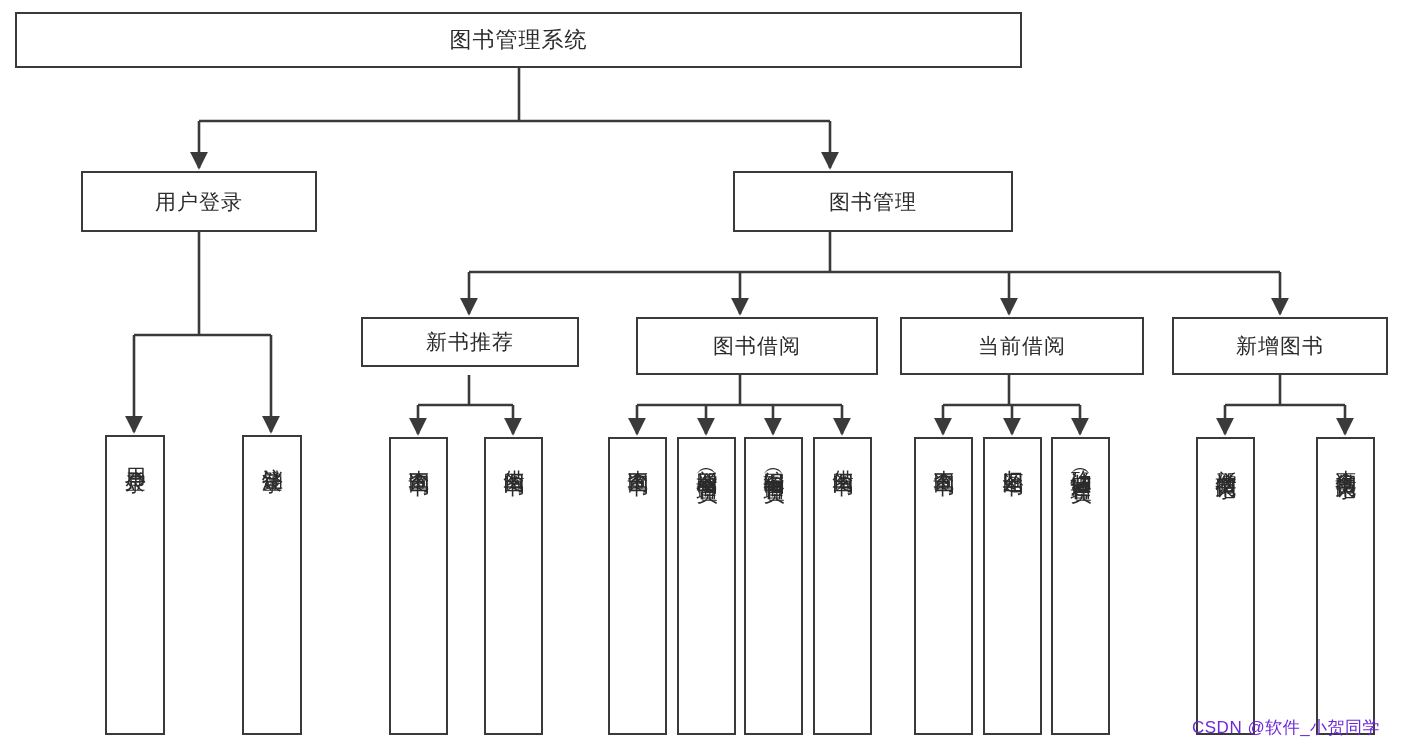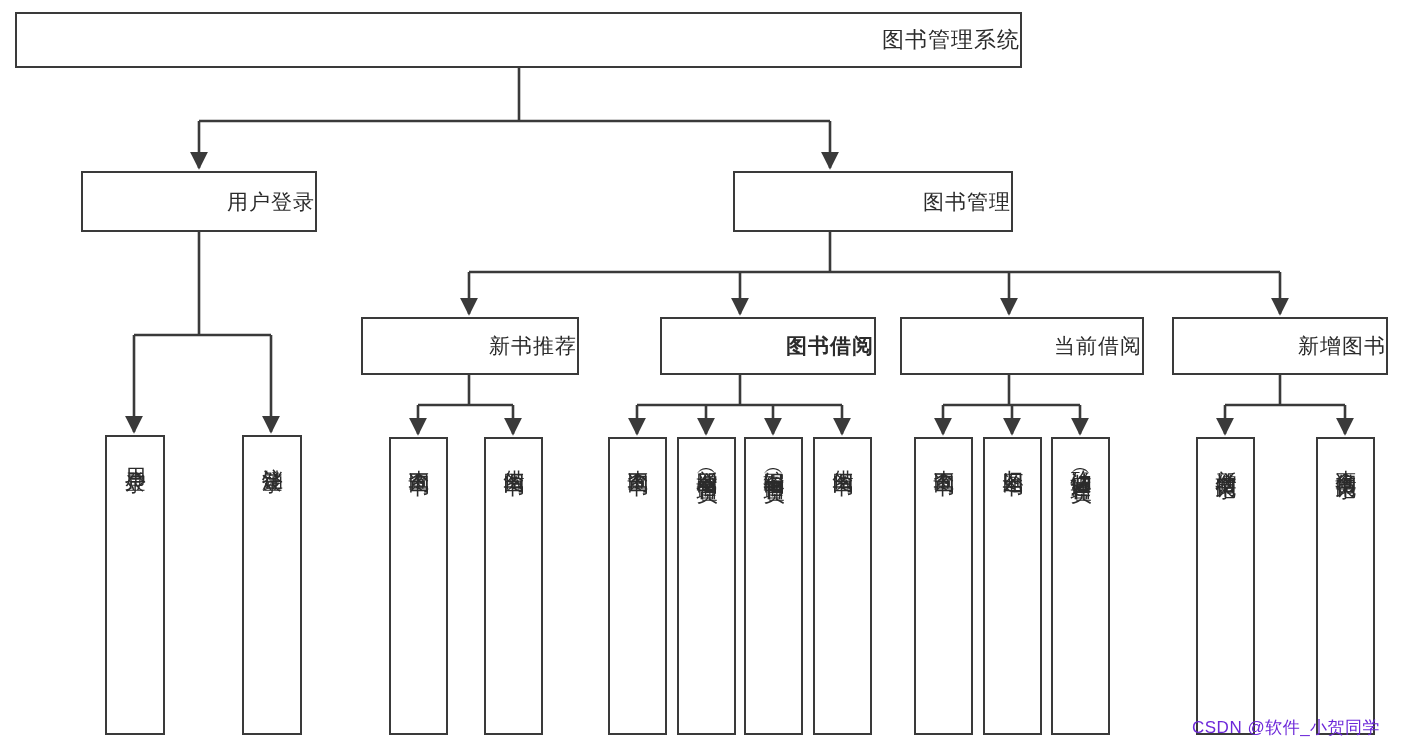--- a/index.html
+++ b/index.html
@@ -36,21 +36,20 @@
     justify-content: center;
     color: #2b2b2b;
     z-index: 2;
   }
   .node.root,
   .node.mid,
   .node.sub {
     font-size: 21px;
     letter-spacing: 1px;
     line-height: 1.2;
-    justify-content: flex-end;
   }
   .node.root { font-size: 22px; }
   .node.leaf {
     font-size: 21px;
     align-items: flex-start;
     justify-content: center;
     padding-top: 14px;
   }
   .vtext {
     writing-mode: vertical-rl;
@@ -133,24 +132,24 @@
     <span class="htext">图书管理系统</span>
   </div>
 
   <div class="node mid" style="left:81px; top:171px; width:236px; height:61px;">
     <span class="htext">用户登录</span>
   </div>
   <div class="node mid" style="left:712px; top:171px; width:280px; height:61px;margin-left:21px;">
     <span class="htext">图书管理</span>
   </div>
 
-  <div class="node sub" style="left:361px; top:317px; width:218px; height:58px;">
+  <div class="node sub" style="left:361px; top:317px; width:218px; height:50px;">
     <span class="htext">新书推荐</span>
   </div>
-  <div class="node sub" style="left:660px; top:317px; width:216px; height:58px;font-weight:bold;">
+  <div class="node sub" style="left:636px; top:317px; width:242px; height:58px;">
     <span class="htext">图书借阅</span>
   </div>
   <div class="node sub" style="left:900px; top:317px; width:244px; height:58px;">
     <span class="htext">当前借阅</span>
   </div>
   <div class="node sub" style="left:1172px; top:317px; width:216px; height:58px;">
     <span class="htext">新增图书</span>
   </div>
 
   <div class="node leaf" style="left:105px; top:435px; width:60px; height:300px;">

